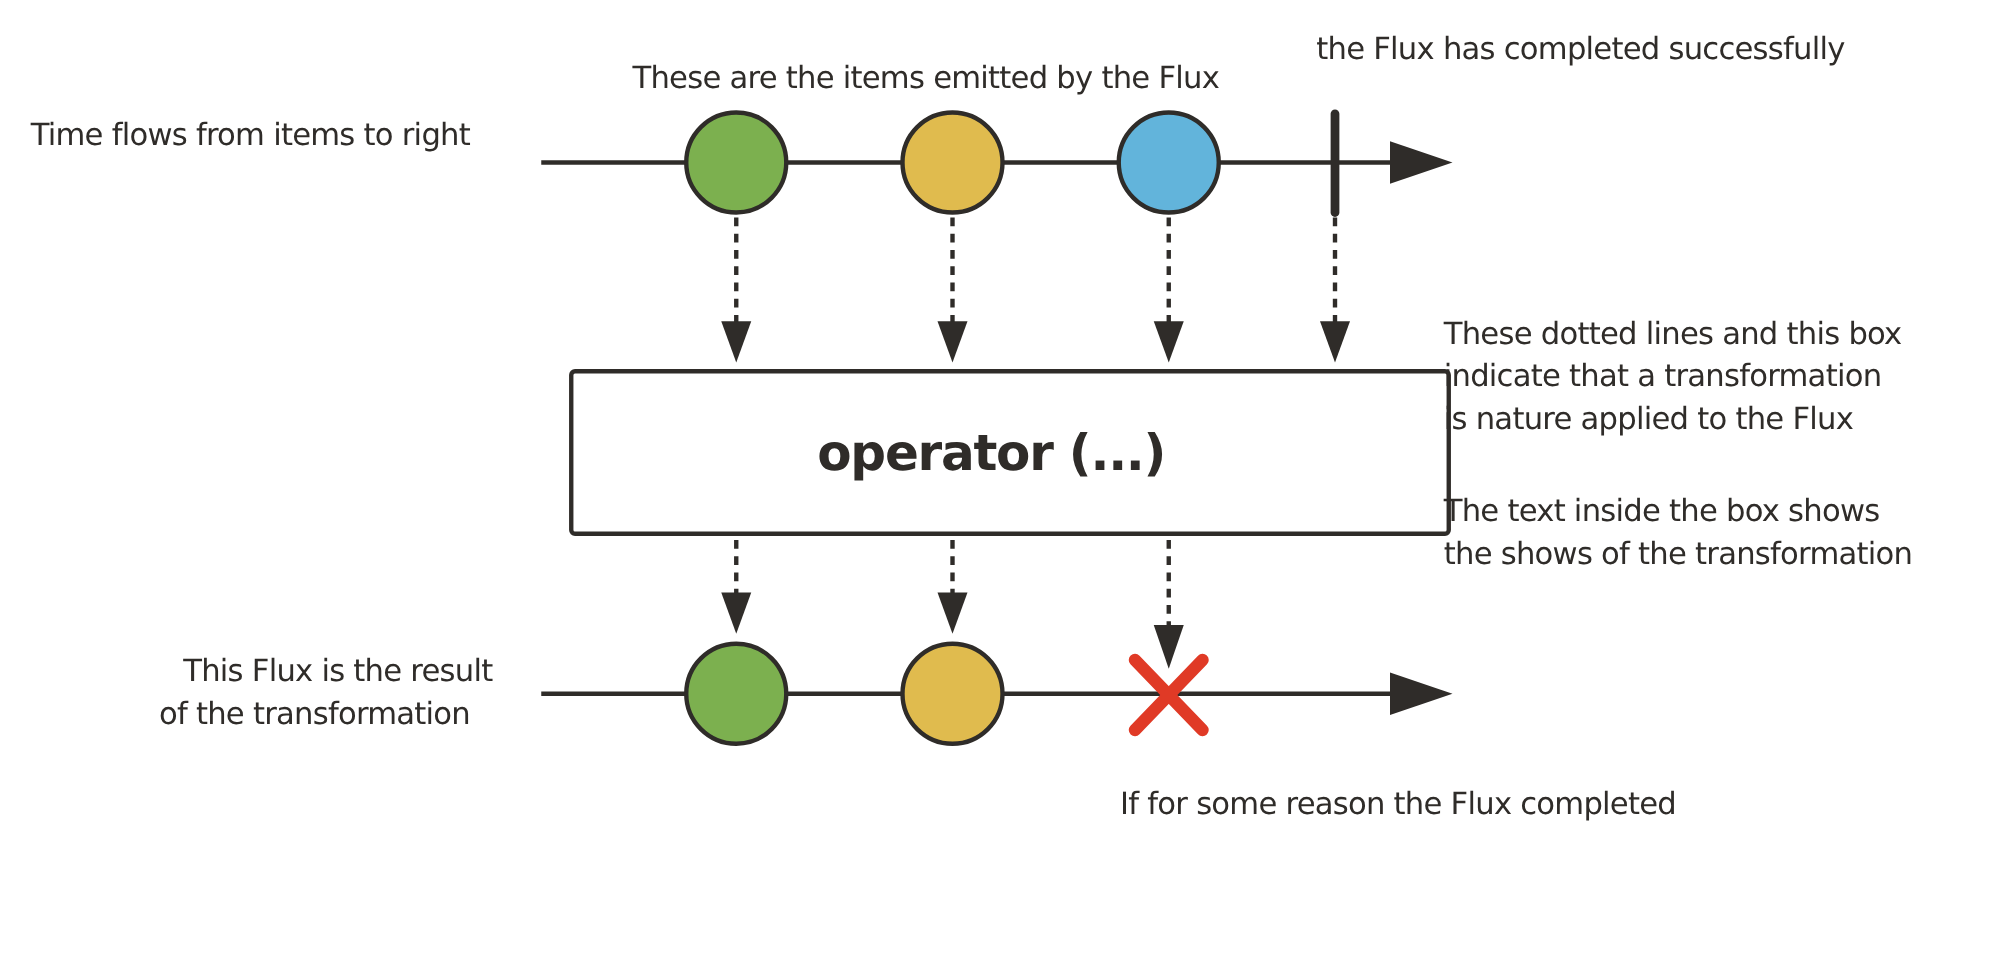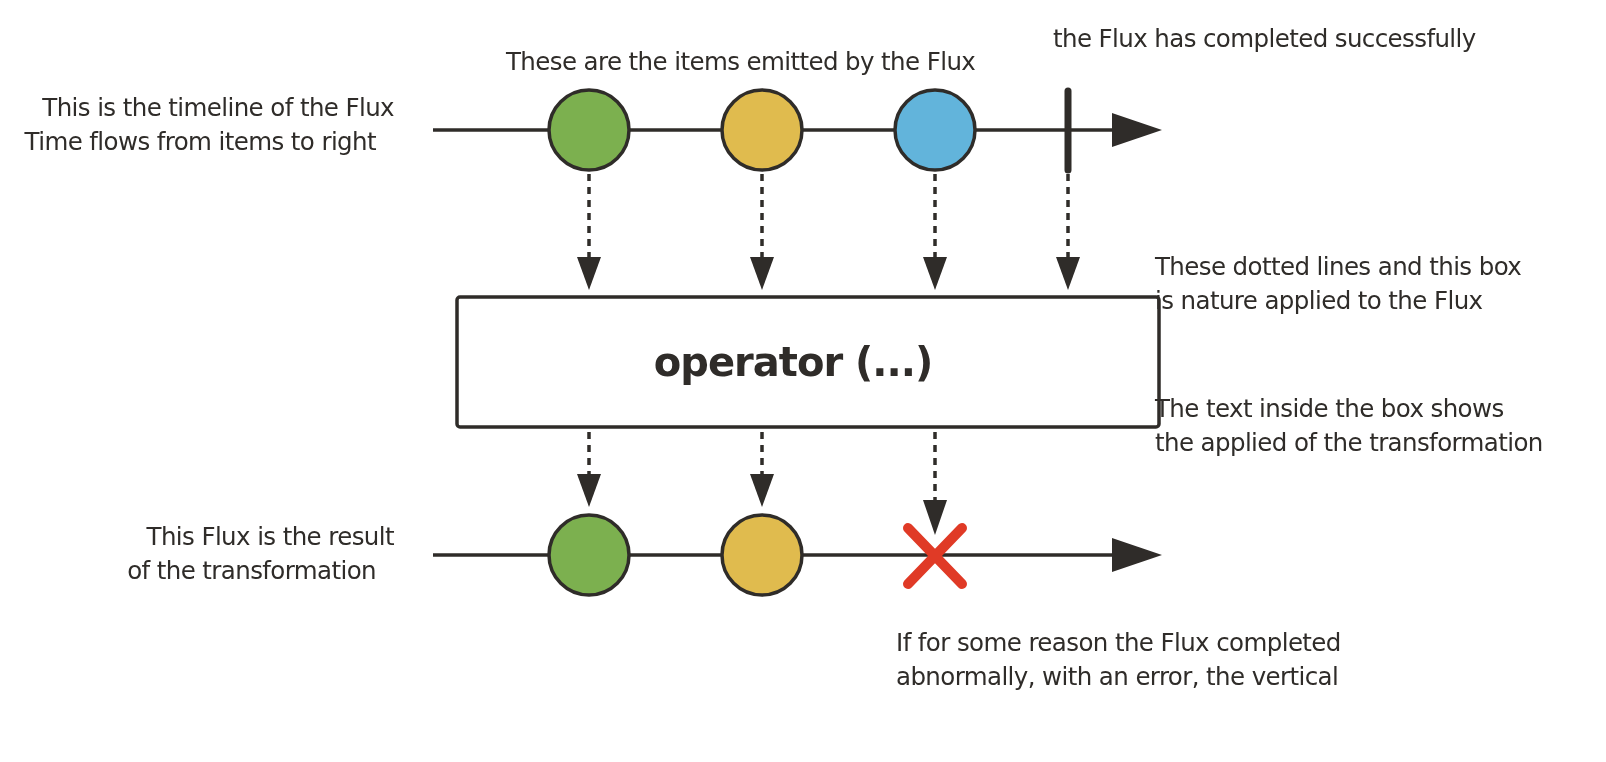--- a/index.html
+++ b/index.html
@@ -58,43 +58,42 @@
   <circle cx="589" cy="555" r="40" stroke="#2f2c29" stroke-width="3.5" fill="#7cb04f"></circle>
   <circle cx="762" cy="555" r="40" stroke="#2f2c29" stroke-width="3.5" fill="#e0bb4e"></circle>
 
   <g stroke="#e03a26" stroke-width="10" stroke-linecap="round">
     <line x1="908" y1="528" x2="962" y2="584"></line>
     <line x1="962" y1="528" x2="908" y2="584"></line>
   </g>
 </svg>
 
 <div class="label right" style="right:1212px; top:91px;">
-  <div>This is the timeline of the Flux</div>
   <div style="padding-right:18px;">Time flows from items to right</div>
 </div>
 
 <div class="label" style="left:506px; top:45px;">
   <div>These are the items emitted by the Flux</div>
 </div>
 
 <div class="label" style="left:1053px; top:22px;">
   <div>the Flux has completed successfully</div>
 </div>
 
 <div class="label" style="left:1155px; top:250px;">
   <div>These dotted lines and this box</div>
+  <div>indicate that a transformation</div>
   <div>is nature applied to the Flux</div>
 </div>
 
 <div class="label" style="left:1155px; top:392px;">
   <div>The text inside the box shows</div>
-  <div>the applied of the transformation</div>
+  <div>the shows of the transformation</div>
 </div>
 
 <div class="label right" style="right:1212px; top:520px;">
   <div>This Flux is the result</div>
   <div style="padding-right:18px;margin-left:41px;">of the transformation</div>
 </div>
 
 <div class="label" style="left:896px; top:626px;">
   <div>If for some reason the Flux completed</div>
-  <div>abnormally, with an error, the vertical</div>
 </div>
 
 </body></html>

